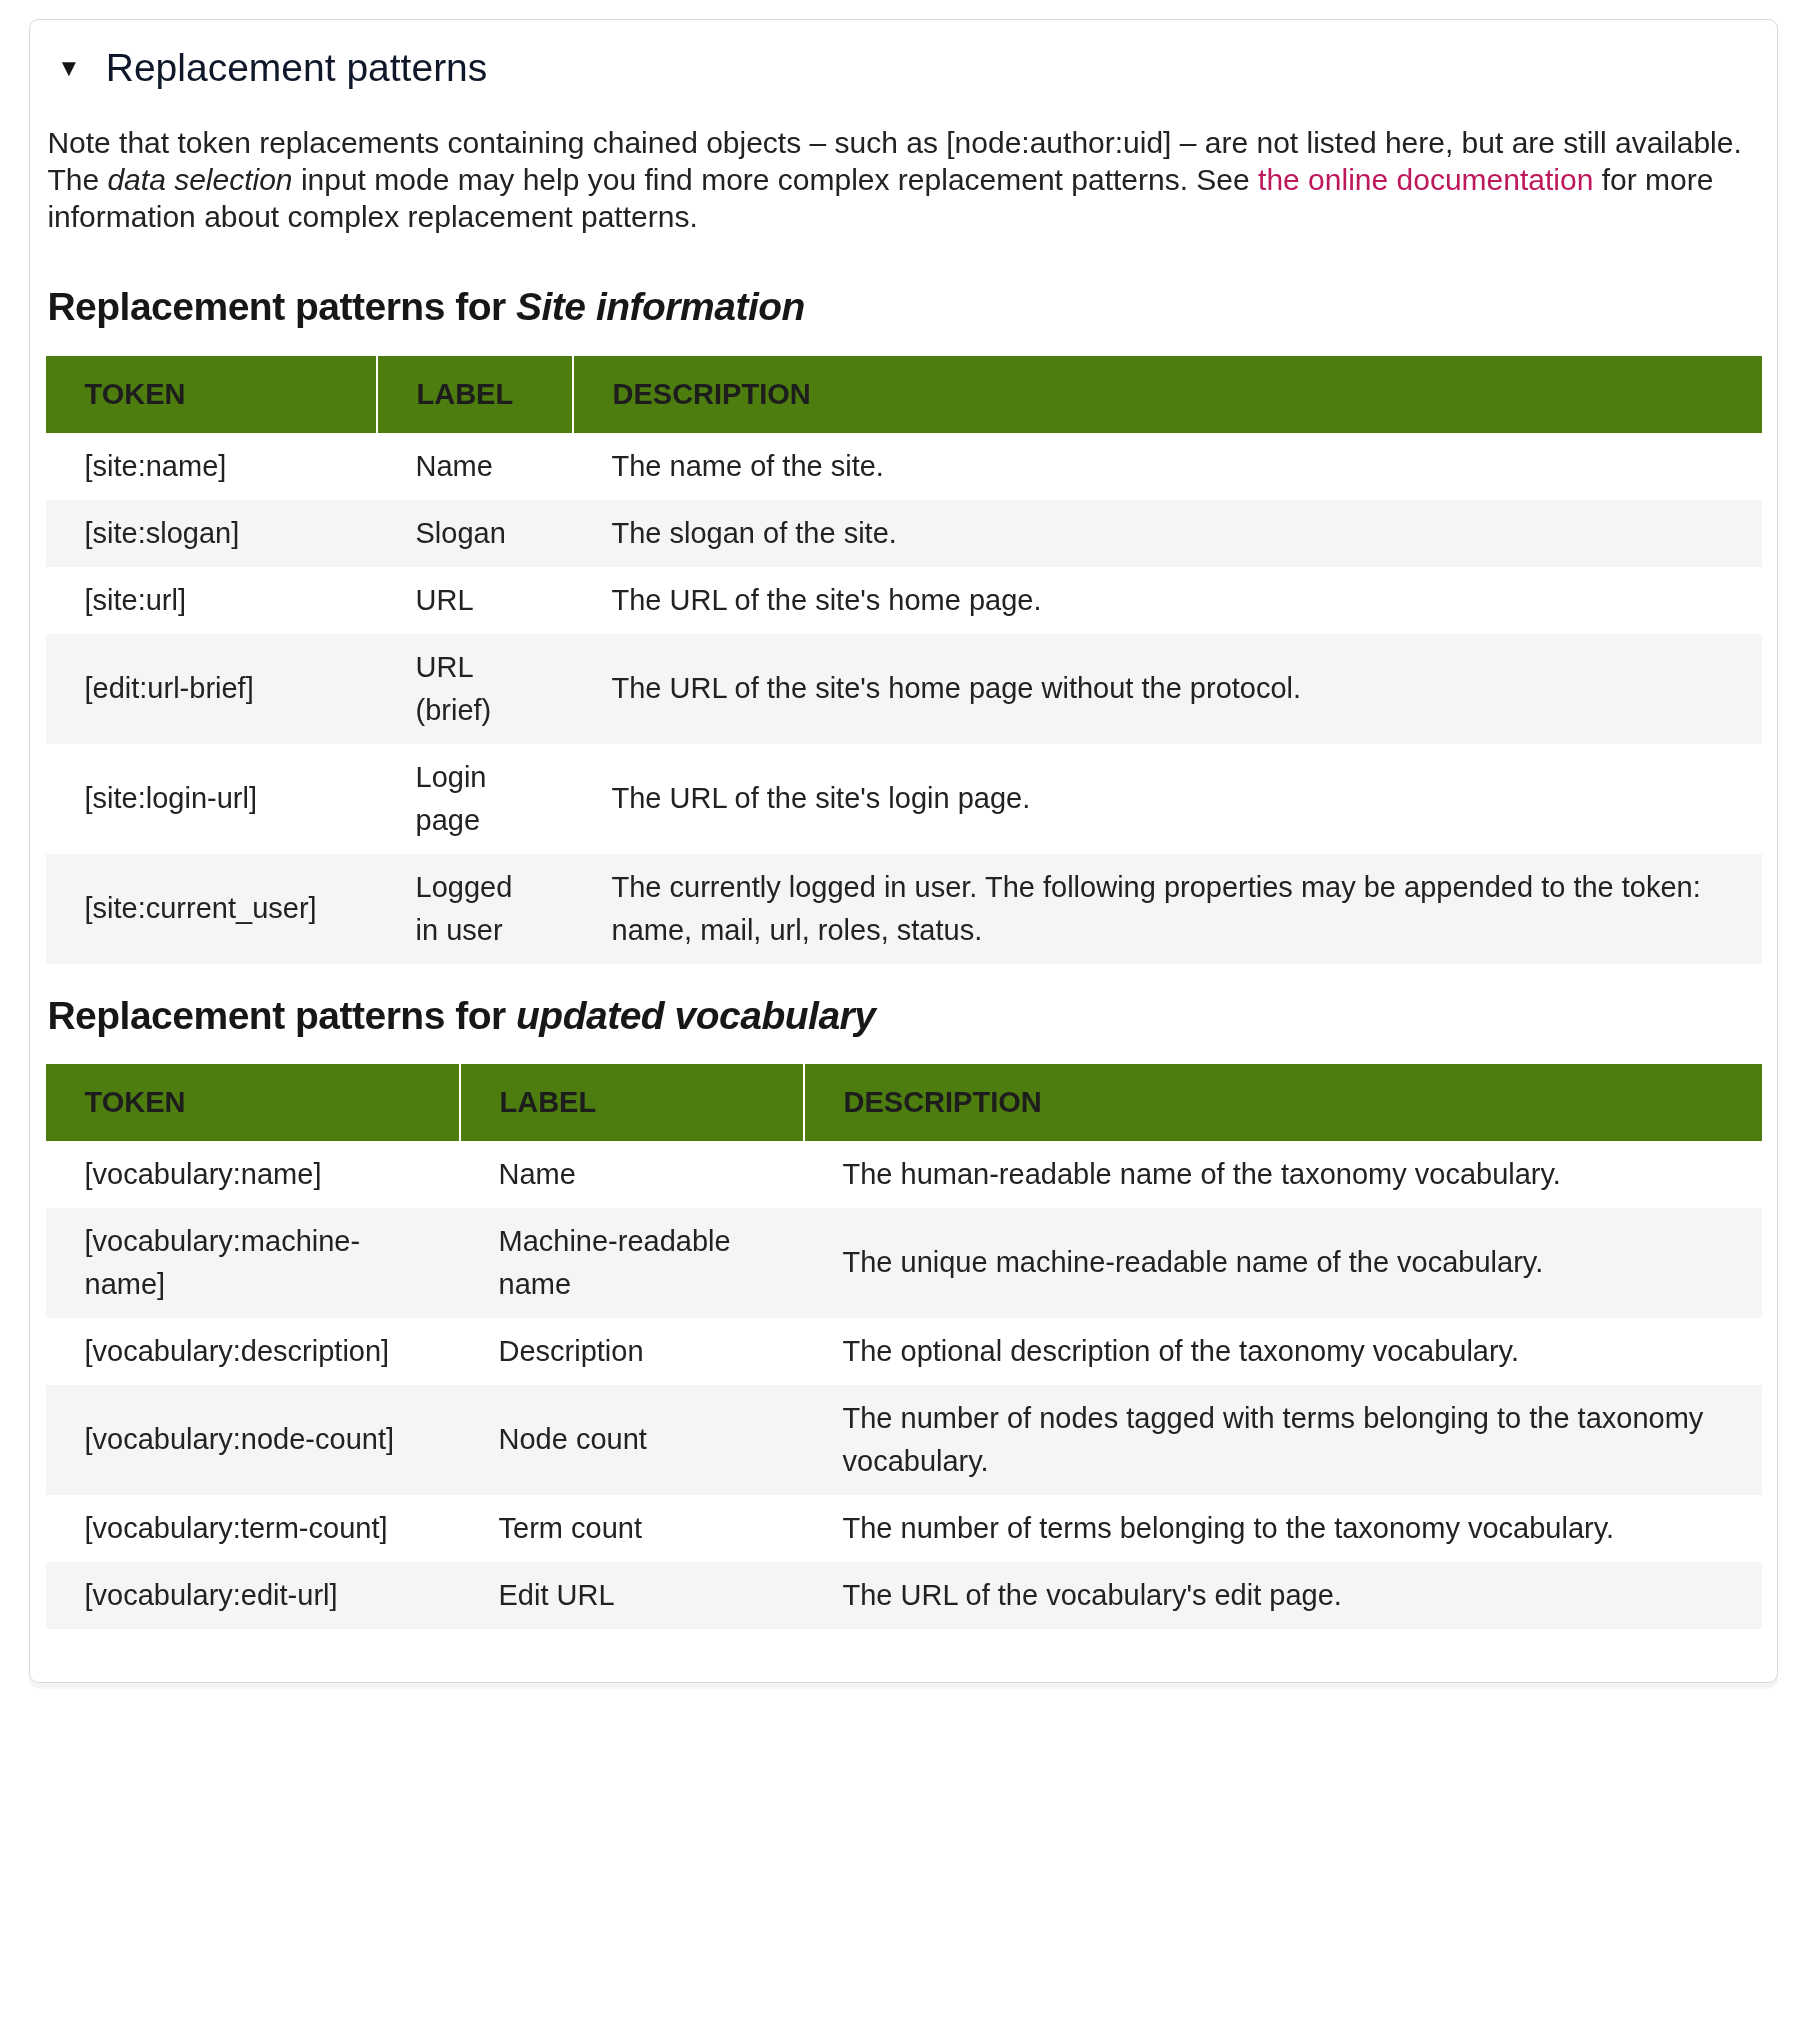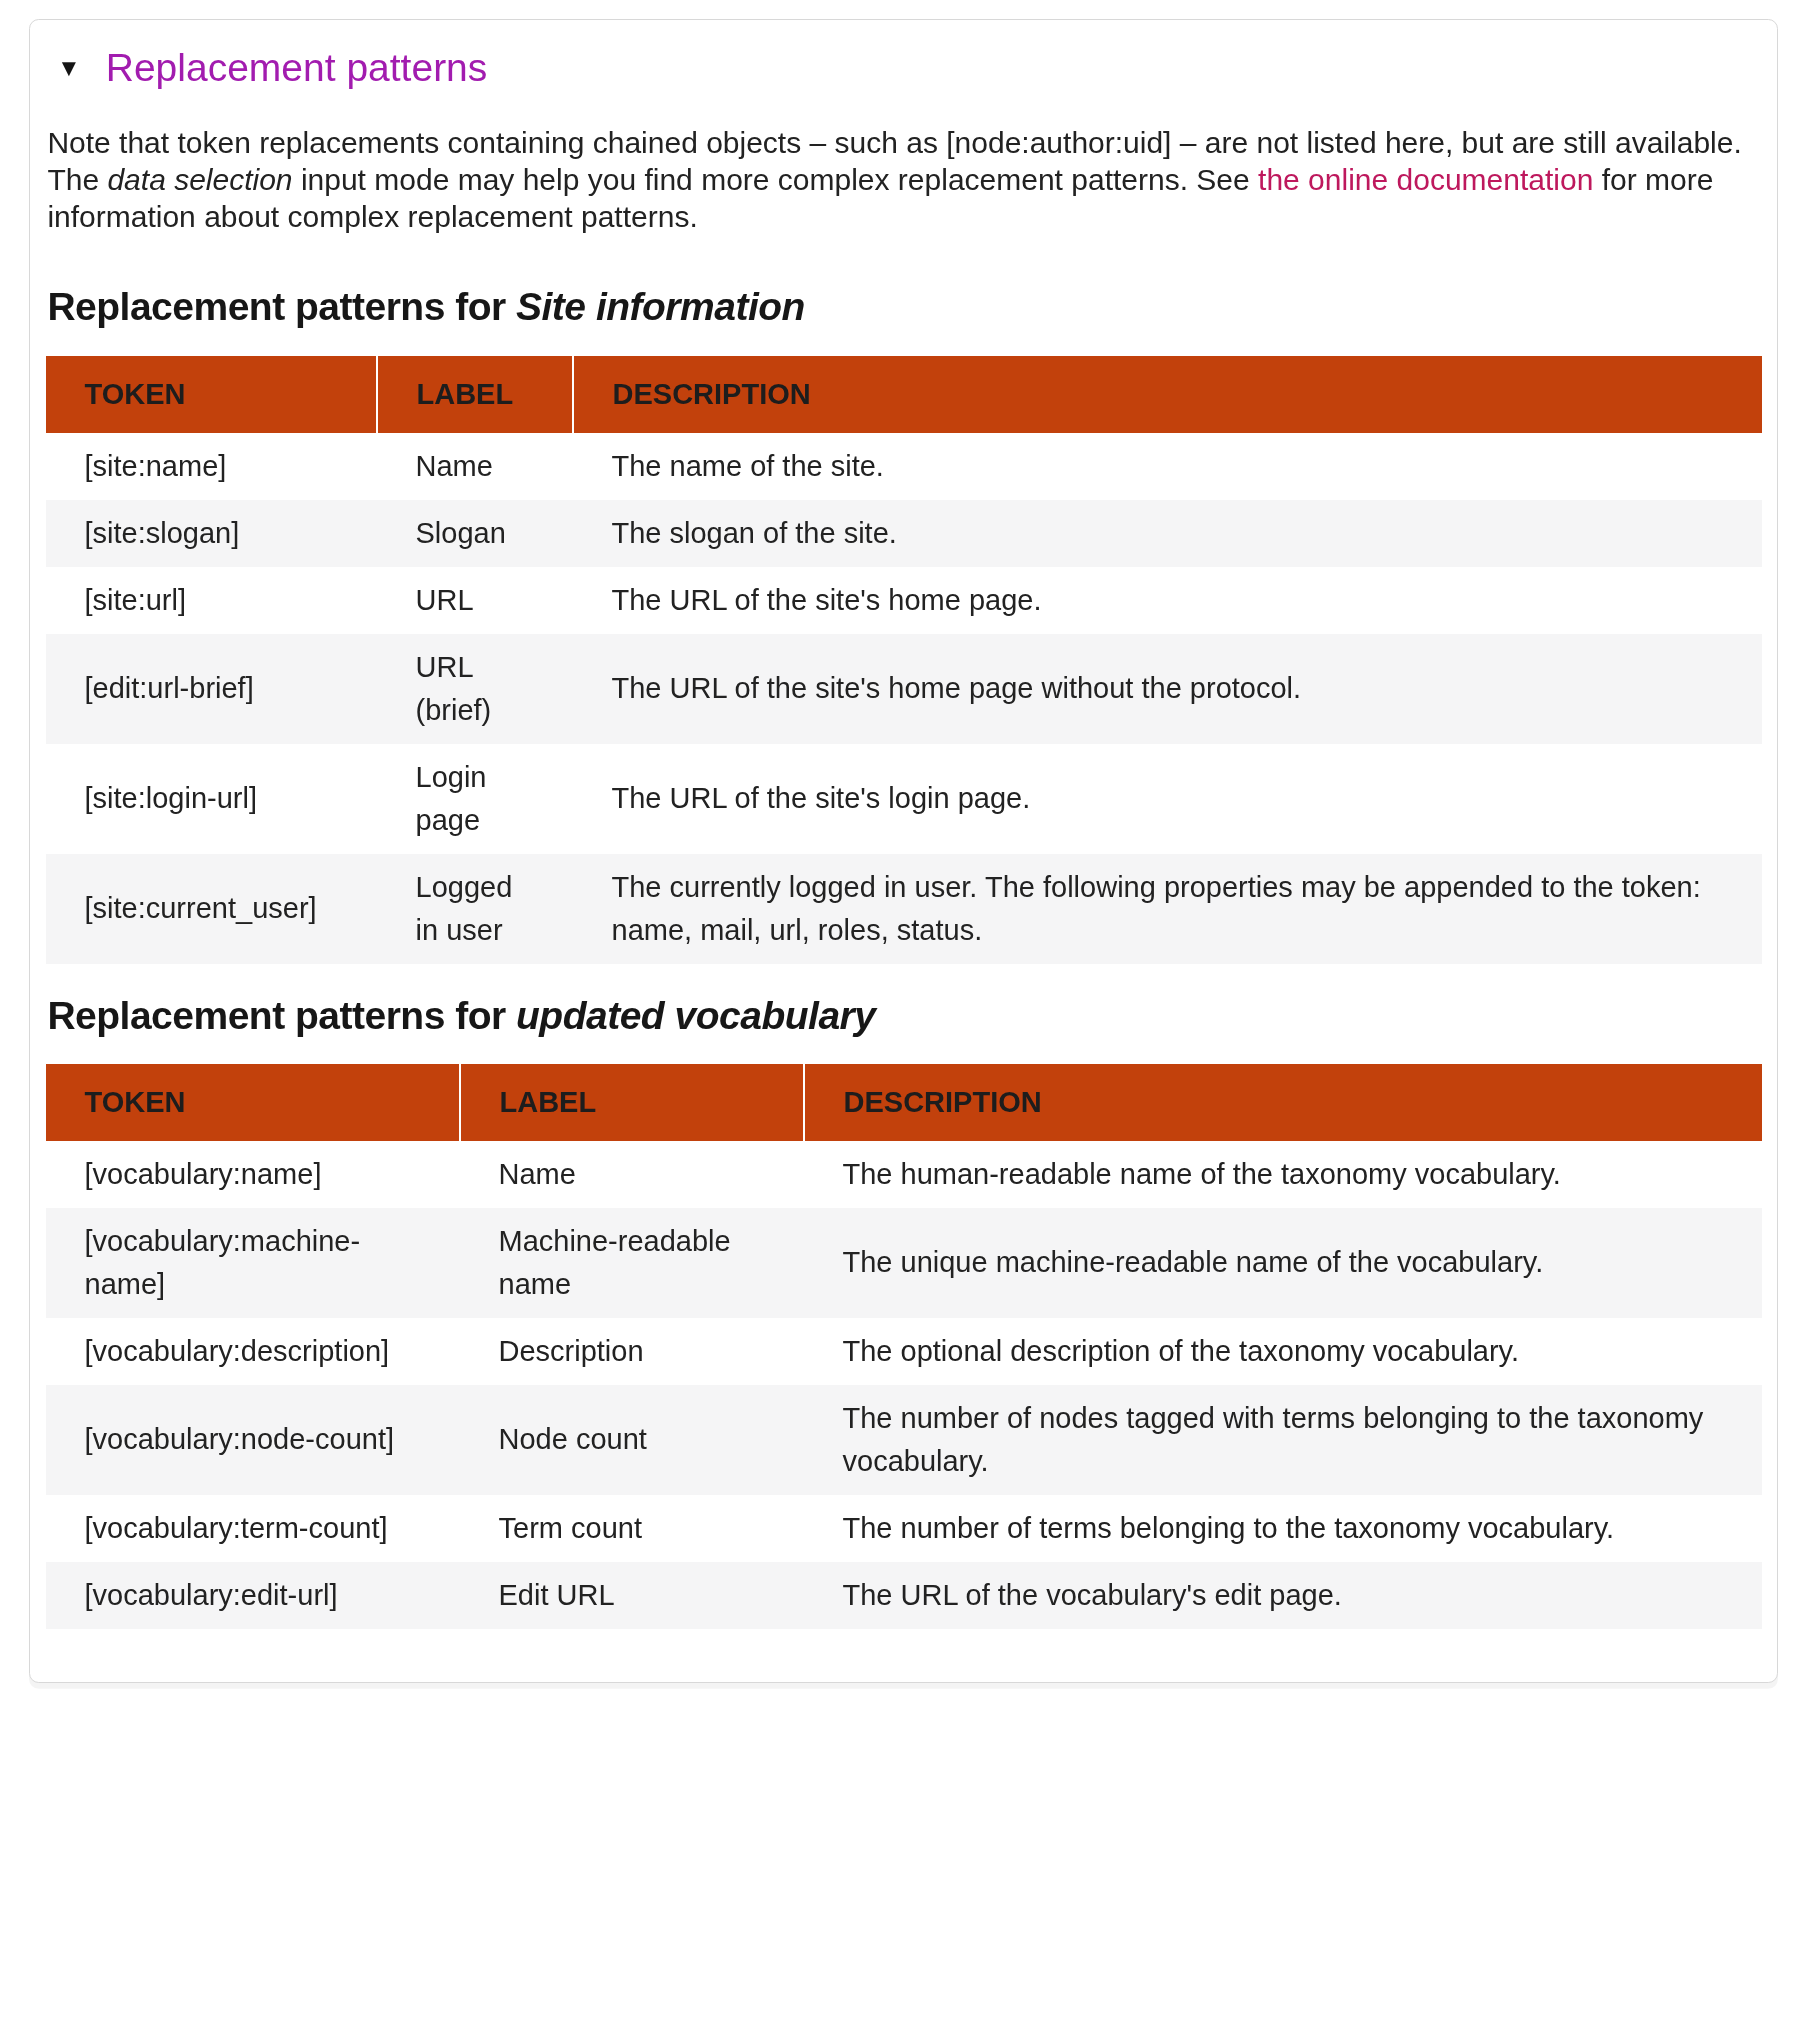--- a/index.html
+++ b/index.html
@@ -29,21 +29,21 @@
   }
   summary.panel-summary::-webkit-details-marker { display: none; }
   .caret {
     color: #141414;
     font-size: 24px;
     line-height: 1;
     margin-right: 25px;
     flex: 0 0 auto;
   }
   .summary-text {
-    color: #a21caf;
+    color: #0f172a;
     font-size: 39px;
     line-height: 50px;
   }
 
   .panel-content { padding: 0 15.5px 43px 15.5px; }
 
   p.note {
     font-size: 30px;
     line-height: 37px;
     margin: 27px 1.9px 45px 1.9px;
@@ -66,21 +66,21 @@
   }
   h2.section-heading em { font-style: italic; }
 
   table.tokens {
     width: 100%;
     border-collapse: collapse;
     table-layout: fixed;
     margin: 0 0 9.7px 0;
   }
   table.tokens th {
-    background: #c2410c;
+    background: #4d7c0f;
     text-align: left;
     font-size: 29px;
     font-weight: 700;
     color: #1d1d1d;
     padding: 22px 39px;
     border-left: 2.9px solid #ffffff;
   }
   table.tokens th:first-child { border-left: none; }
   table.tokens td {
     font-size: 29px;

